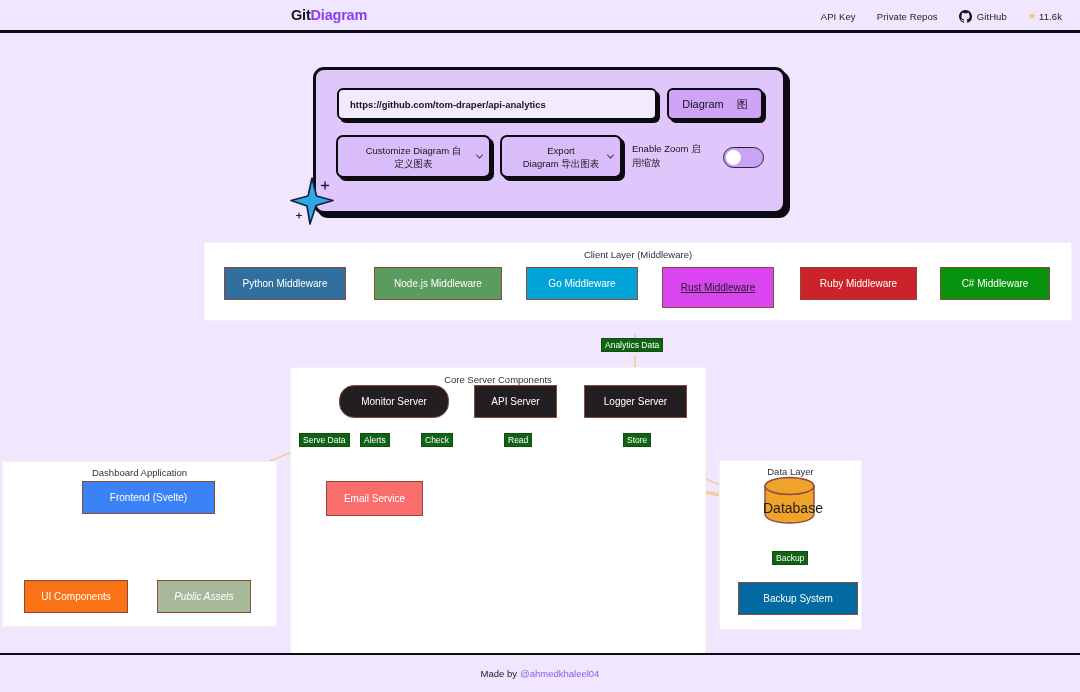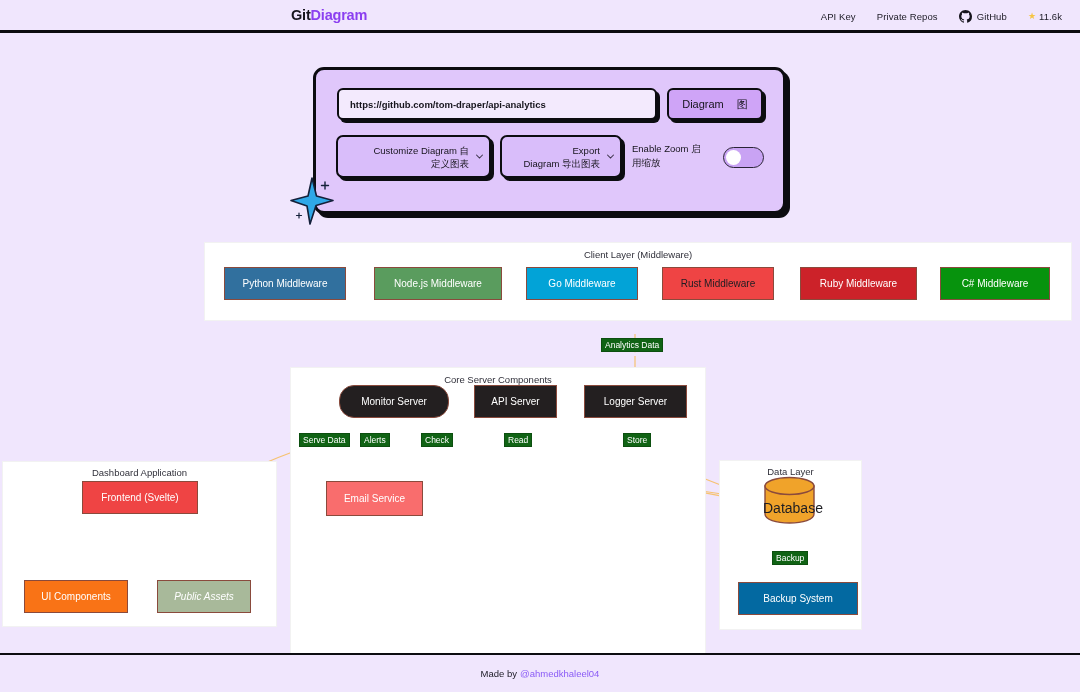--- a/index.html
+++ b/index.html
@@ -77,21 +77,21 @@
   .drop-shadow-s {
     position: absolute; background: #0c0c10; border-radius: 7px;
   }
   .dropdown {
     position: absolute; height: 43px;
     background: #d9bdfa;
     border: 2.5px solid #0c0c10; border-radius: 7px;
     display: flex; align-items: center; cursor: pointer;
   }
   .dd-label {
-    flex: 1; text-align: right; font-size: 9.5px; color: #16141c;
+    flex: 1; text-align: center; font-size: 9.5px; color: #16141c;
     line-height: 13px; padding-left: 20px;
   }
   .dd-chevron {
     width: 20px; display: flex; align-items: center; justify-content: center;
     color: #3b3248;
   }
   .chev { width: 9px; height: 9px; display: block; }
 
   .zoom-label {
     position: absolute; left: 632px; top: 142px;
@@ -269,21 +269,21 @@
         <path d="M168 290 C 192 302, 202 330, 204 360"></path>
       </g>
     </svg>
 
     <div class="cluster" style="left:204px;top:20px;width:868px;height:79px;">
       <div class="cluster-title" style="top:6px;">Client Layer (Middleware)</div>
     </div>
     <div class="node" style="left:224px;top:45px;width:122px;height:33px;background:#31709e;color:#ffffff;">Python Middleware</div>
     <div class="node" style="left:374px;top:45px;width:128px;height:33px;background:#5a9c5e;color:#ffffff;">Node.js Middleware</div>
     <div class="node" style="left:526px;top:45px;width:112px;height:33px;background:#02a3d7;color:#ffffff;">Go Middleware</div>
-    <div class="node" style="left:662px;top:45px;width:112px;height:33px;background:#ef4444;color:#1d1d22;">Rust Middleware</div>
+    <div class="node" style="left:662px;top:45px;width:112px;height:41px;background:#d946ef;color:#1d1d22;text-decoration:underline;">Rust Middleware</div>
     <div class="node" style="left:800px;top:45px;width:117px;height:33px;background:#cc2229;color:#ffffff;">Ruby Middleware</div>
     <div class="node" style="left:940px;top:45px;width:110px;height:33px;background:#07930d;color:#ffffff;">C# Middleware</div>
 
     <div class="edge-label" style="left:601px;top:116px;">Analytics Data</div>
 
     <div class="cluster" style="left:290px;top:145px;width:416px;height:390px;">
       <div class="cluster-title" style="top:6px;">Core Server Components</div>
     </div>
     <div class="node" style="left:339px;top:163px;width:110px;height:33px;background:#231f20;color:#ffffff;border-radius:15px;">Monitor Server</div>
     <div class="node" style="left:474px;top:163px;width:83px;height:33px;background:#231f20;color:#ffffff;">API Server</div>
@@ -293,21 +293,21 @@
     <div class="edge-label" style="left:360px;top:211px;">Alerts</div>
     <div class="edge-label" style="left:421px;top:211px;">Check</div>
     <div class="edge-label" style="left:504px;top:211px;">Read</div>
     <div class="edge-label" style="left:623px;top:211px;">Store</div>
 
     <div class="node" style="left:326px;top:259px;width:97px;height:35px;background:#f96d6d;color:#ffffff;">Email Service</div>
 
     <div class="cluster" style="left:2px;top:239px;width:275px;height:166px;">
       <div class="cluster-title" style="top:5px;">Dashboard Application</div>
     </div>
-    <div class="node" style="left:82px;top:259px;width:116px;height:33px;background:#ef4444;color:#ffffff;">Frontend (Svelte)</div>
+    <div class="node" style="left:82px;top:259px;width:133px;height:33px;background:#3b82f6;color:#ffffff;">Frontend (Svelte)</div>
     <div class="node" style="left:24px;top:358px;width:104px;height:33px;background:#f97316;color:#ffffff;">UI Components</div>
     <div class="node" style="left:157px;top:358px;width:94px;height:33px;background:#a8b99a;color:#ffffff;font-style:italic;">Public Assets</div>
 
     <div class="cluster" style="left:719px;top:238px;width:143px;height:170px;">
       <div class="cluster-title" style="top:5px;">Data Layer</div>
     </div>
     <div class="db-cyl" style="left:763px;top:254px;width:53px;height:48px;">
       <svg viewBox="0 0 53 48" style="width:53px;height:48px;display:block;">
         <path d="M2 10 L2 38 C2 43.5, 13 47, 26.5 47 C40 47, 51 43.5, 51 38 L51 10 Z" fill="#f0a32a" stroke="#8a4a3c" stroke-width="1.4"></path>
         <ellipse cx="26.5" cy="10" rx="24.5" ry="8.5" fill="#f0a32a" stroke="#8a4a3c" stroke-width="1.4"></ellipse>

